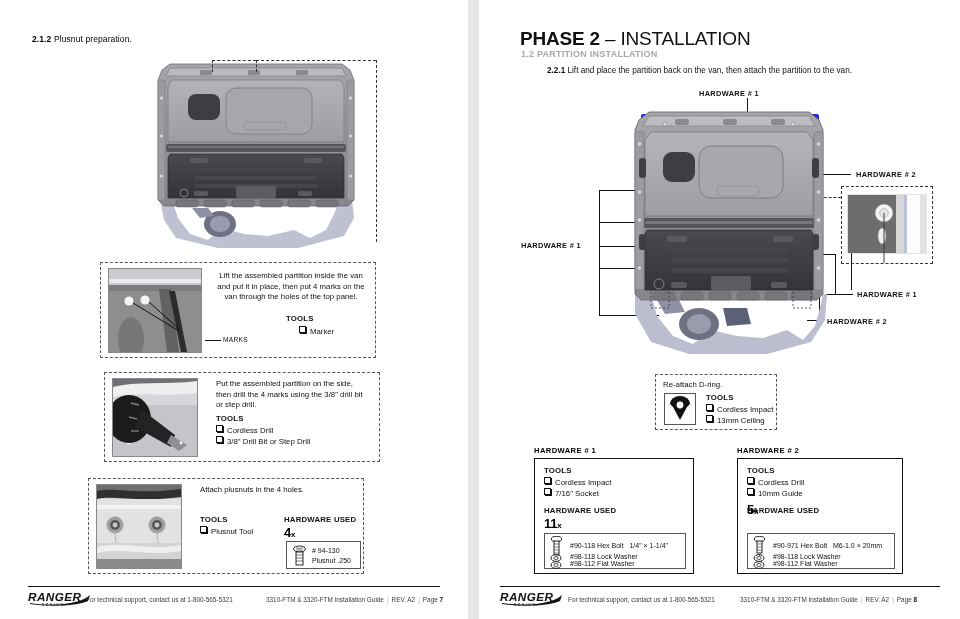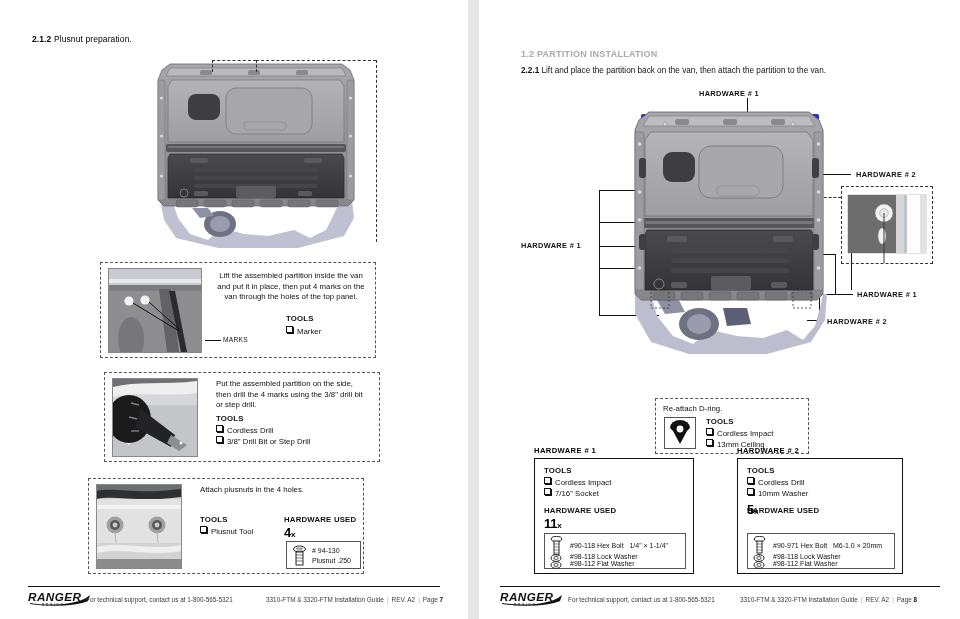--- a/index.html
+++ b/index.html
@@ -10,21 +10,21 @@
   .page-left{left:0;width:468px;}
   .page-right{left:479px;width:481px;}
 
   
   .hd-step{position:absolute;font-size:8.5px;letter-spacing:.1px;}
   .hd-step b{font-weight:bold;}
   .phase-title{position:absolute;left:520px;top:28px;font-size:19px;letter-spacing:-.2px;font-weight:400;color:#111;}
   .phase-title .b{font-weight:bold;}
   .phase-sub{position:absolute;left:521px;top:49px;font-size:9px;font-weight:bold;color:#a9a9a9;letter-spacing:.25px;}
   .phase-line{position:absolute;left:521px;top:66px;font-size:8.2px;color:#111;}
-  .phase-line b{font-weight:bold;}
+  .phase-line b{font-weight:bold;margin-left:26px;}
 
   
   .dashblock{position:absolute;border:1px dashed #555;box-sizing:border-box;}
   .photo{position:absolute;box-sizing:border-box;border:1px solid #888;overflow:hidden;background:#9a9a9a;}
   .body-txt{position:absolute;font-size:7.8px;line-height:10.6px;color:#111;}
   .lbl-bold{position:absolute;font-size:7.8px;font-weight:bold;color:#111;letter-spacing:.2px;}
   .chk{position:absolute;font-size:7.8px;color:#111;white-space:nowrap;}
   .chk .bx{display:inline-block;width:5px;height:5px;border:1px solid #111;background:#fff;margin-right:4px;vertical-align:1px;box-shadow:1px 1px 0 #111;}
   .callout-txt{position:absolute;font-size:6.6px;color:#111;letter-spacing:.3px;}
 
@@ -173,21 +173,21 @@
           <circle cx="20" cy="32" r="4.6" fill="#f4f4f4"></circle>
           <circle cx="36" cy="31" r="4.6" fill="#f4f4f4"></circle>
           <path d="M24 34 L70 62" stroke="#111" stroke-width="1" fill="none"></path>
           <path d="M40 33 L70 60" stroke="#111" stroke-width="1" fill="none"></path>
         </svg>
       </div>
       <div class="ln ln-h" style="left:104px;top:77px;width:16px;"></div>
       <div class="callout-txt" style="left:122px;top:73px;">MARKS</div>
       <div class="body-txt" style="left:115px;top:8px;width:150px;text-align:center;">Lift the assembled partition inside the van and put it in place, then put 4 marks on the van through the holes of the top panel.</div>
       <div class="lbl-bold" style="left:185px;top:51px;">TOOLS</div>
-      <div class="chk" style="left:185px;top:63px;"><span class="bx"></span><span>Marker</span></div>
+      <div class="chk" style="left:198px;top:63px;"><span class="bx"></span><span>Marker</span></div>
     </div>
 
     <div class="dashblock" style="left:104px;top:372px;width:276px;height:90px;">
       <div class="photo" style="left:7px;top:5px;width:86px;height:79px;">
         <svg width="84" height="77" viewBox="0 0 84 77">
           <rect width="84" height="77" fill="#b9b9b9"></rect>
           <path d="M0 0 H84 V14 H0Z" fill="#6f7073"></path>
           <path d="M0 12 H84 V26 H0Z" fill="#d6d7da"></path>
           <path d="M0 26 H84 V77 H0Z" fill="#c4c5c8"></path>
           <path d="M0 8 C22 2 52 6 84 2 L84 14 C52 18 22 12 0 18 Z" fill="#efefef"></path>
@@ -261,20 +261,25 @@
       <span class="design">DESIGN</span>
     </div>
     <div class="foot-txt" style="left:86px;top:596px;">For technical support, contact us at 1-800-565-5321</div>
     <div class="foot-txt" style="left:266px;top:596px;">
       <span>3310-FTM &amp; 3320-FTM Installation Guide</span><span class="sep">|</span><span>REV. A2</span><span class="sep">|</span><span>Page</span> <b>7</b>
     </div>
   </div>
 
   <div class="page page-right">
 
+    <div class="phase-title" style="left:41px;">
+      <span class="b">PHASE 2</span>
+      <span>–</span>
+      <span>INSTALLATION</span>
+    </div>
     <div class="phase-sub" style="left:42px;">1.2 PARTITION INSTALLATION</div>
     <div class="phase-line" style="left:42px;">
       <b>2.2.1</b>
       <span>Lift and place the partition back on the van, then attach the partition to the van.</span>
     </div>
 
     <div class="hw-callout" style="left:220px;top:89px;">HARDWARE # 1</div>
     <div class="hw-callout" style="left:377px;top:170px;">HARDWARE # 2</div>
     <div class="hw-callout" style="left:42px;top:241px;">HARDWARE # 1</div>
     <div class="hw-callout" style="left:378px;top:290px;">HARDWARE # 1</div>
@@ -402,21 +407,21 @@
           <circle cx="191.5" cy="112" r="1.8"></circle>
             <circle cx="191.5" cy="160" r="1.8"></circle>
         </g>
         <circle cx="32" cy="176" r="5" fill="none" stroke="#8d8d92" stroke-width="0.9"></circle>
 
         <rect x="24" y="182" width="18" height="18" fill="none" stroke="#333" stroke-width="0.8" stroke-dasharray="2 2"></rect>
         <rect x="166" y="182" width="18" height="18" fill="none" stroke="#333" stroke-width="0.8" stroke-dasharray="2 2"></rect>
       </svg>
     </div>
 
-    <div class="dashblock" style="left:176px;top:374px;width:154px;height:56px;margin-top:24px;">
+    <div class="dashblock" style="left:176px;top:374px;width:122px;height:56px;">
       <div class="body-txt" style="left:7px;top:5px;">Re-attach D-ring.</div>
       <div style="position:absolute;left:8px;top:18px;width:32px;height:32px;border:1px solid #555;box-sizing:border-box;background:#fff;">
         <svg width="30" height="30" viewBox="0 0 30 30">
           <path d="M5 10 A10 8 0 0 1 25 10 L22 13 L8 13 Z" fill="#111"></path>
           <path d="M8 13 L22 13 L15 26 Z" fill="#111"></path>
           <circle cx="15" cy="11" r="3.4" fill="#fff"></circle>
         </svg>
       </div>
       <div class="lbl-bold" style="left:50px;top:18px;">TOOLS</div>
       <div class="chk" style="left:50px;top:29px;"><span class="bx"></span><span>Cordless Impact</span></div>
@@ -448,21 +453,21 @@
         <div class="part-line" style="left:25px;top:8px;"><span>#90-118 Hex Bolt</span>&nbsp;&nbsp;&nbsp;<span>1/4" × 1-1/4"</span></div>
         <div class="part-line" style="left:25px;top:19px;">#98-118 Lock Washer</div>
         <div class="part-line" style="left:25px;top:26px;">#98-112 Flat Washer</div>
       </div>
     </div>
 
     <div class="hw-title" style="left:258px;top:446px;">HARDWARE # 2</div>
     <div class="hw-box" style="left:258px;top:458px;width:166px;height:116px;">
       <div class="lbl-bold" style="left:9px;top:7px;">TOOLS</div>
       <div class="chk" style="left:9px;top:18px;"><span class="bx"></span><span>Cordless Drill</span></div>
-      <div class="chk" style="left:9px;top:29px;"><span class="bx"></span><span>10mm Washer</span></div>
+      <div class="chk" style="left:9px;top:29px;"><span class="bx"></span><span>10mm Guide</span></div>
       <div class="lbl-bold" style="left:9px;top:47px;">HARDWARE USED</div>
       <div class="qty" style="left:9px;top:43px;"><span>5</span><small>x</small></div>
       <div class="hw-inner" style="left:9px;top:74px;width:148px;height:36px;">
         <svg style="position:absolute;left:5px;top:2px;" width="13" height="20" viewBox="0 0 13 20">
           <ellipse cx="6.5" cy="3" rx="5.2" ry="2.6" fill="#fff" stroke="#111" stroke-width="0.9"></ellipse>
           <rect x="4" y="5" width="5" height="12" fill="#fff" stroke="#111" stroke-width="0.9"></rect>
           <path d="M4 8 h5 M4 11 h5 M4 14 h5" stroke="#111" stroke-width="0.5"></path>
         </svg>
         <svg style="position:absolute;left:5px;top:20px;" width="12" height="8" viewBox="0 0 12 8">
           <ellipse cx="6" cy="4" rx="5" ry="3.4" fill="#fff" stroke="#111" stroke-width="0.9"></ellipse>

